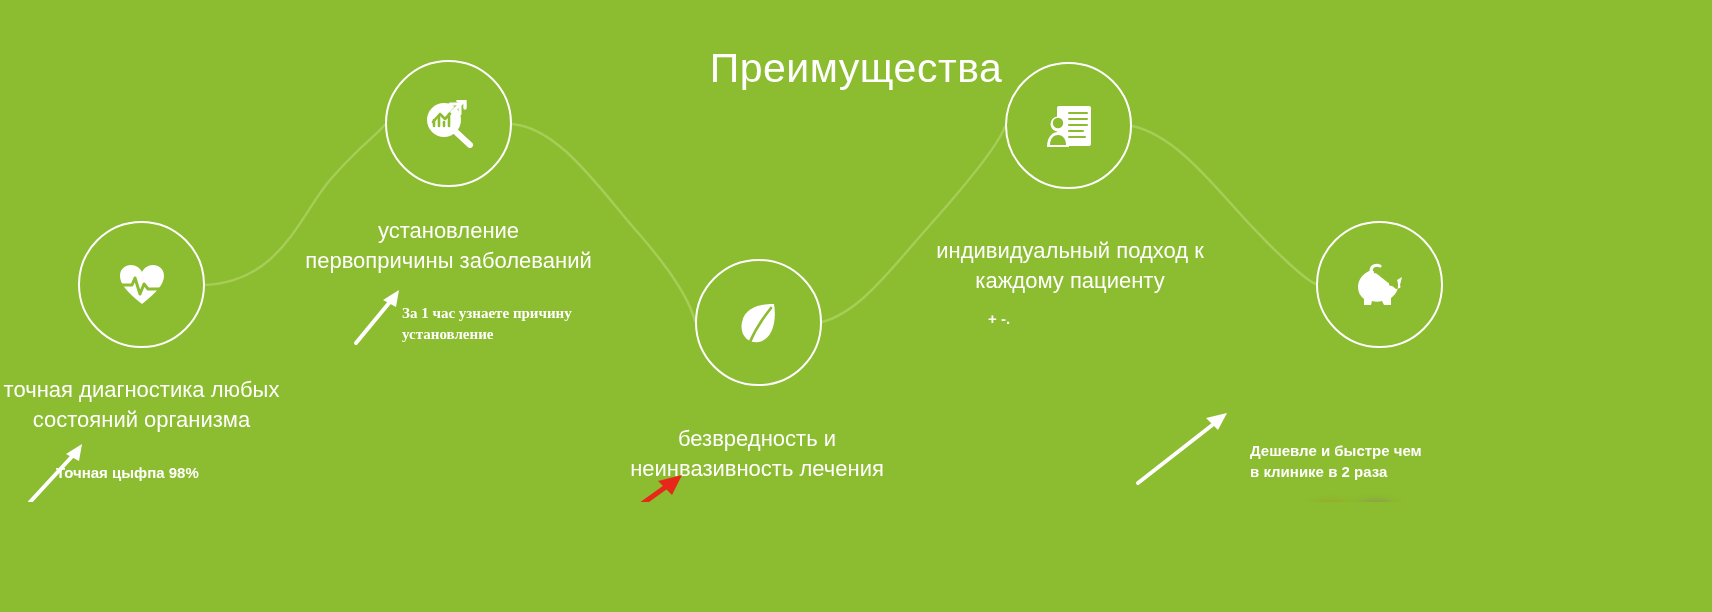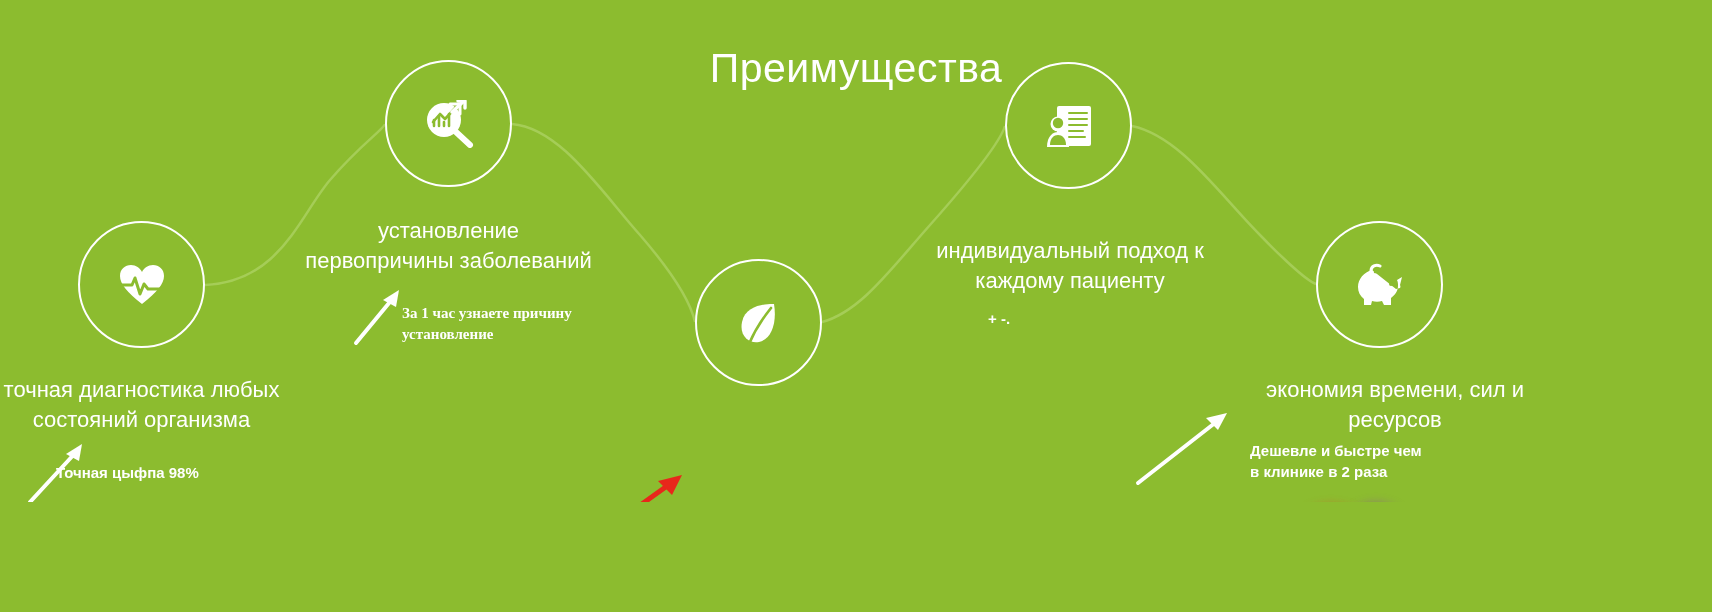--- a/index.html
+++ b/index.html
@@ -117,20 +117,22 @@
 
   <div class="node-circle" style="left:695px; top:259px; width:127px; height:127px;">
     <span>
       <svg width="42" height="46" viewBox="0 0 42 46">
         <path d="M36 4 C 36 4 8 2 4 22 C 1 37 12 44 21 42 C 34 39 39 22 36 4 Z" fill="#ffffff"></path>
         <path d="M33 8 C 25 18 17 30 11 44" fill="none" stroke="#8cbc2f" stroke-width="2.6" stroke-linecap="round"></path>
       </svg>
     </span>
   </div>
   <div class="node-label" style="left:598px; top:424px; width:318px;">
+    <div>безвредность и</div>
+    <div>неинвазивность лечения</div>
   </div>
 
   <div class="node-circle" style="left:1005px; top:62px; width:127px; height:127px;">
     <span>
       <svg width="48" height="46" viewBox="0 0 48 46">
         <rect x="12" y="3" width="34" height="40" rx="2" fill="#ffffff"></rect>
         <path d="M24 10 H42 M24 16 H42 M24 22 H42 M24 28 H38 M24 34 H40" stroke="#8cbc2f" stroke-width="2" stroke-linecap="round"></path>
         <circle cx="13" cy="21" r="7.5" fill="#ffffff"></circle>
         <path d="M2 44 C 2 33 8 29 13 29 C 18 29 24 33 24 44 Z" fill="#ffffff"></path>
         <circle cx="13" cy="20" r="5.2" fill="#8cbc2f"></circle>
@@ -146,24 +148,20 @@
   <div class="node-circle" style="left:1316px; top:221px; width:127px; height:127px;">
     <span>
       <svg width="50" height="44" viewBox="0 0 50 44">
         <path d="M17 7 C 9 9 3 16 3 24 C 3 29 5 33 9 36 L9 42 H16 L17 38 C 20 39 24 39 27 38 L29 42 H36 L36 35
                  C 40 32 43 28 43 23 C 43 21 43 19 42 17 L47 14 L45 22 C 45 22 46 24 45 25 L41 26" fill="#ffffff"></path>
         <path d="M16 8 C 16 3 21 1 25 3" fill="none" stroke="#ffffff" stroke-width="3" stroke-linecap="round"></path>
         <circle cx="36" cy="21" r="2" fill="#8cbc2f"></circle>
         <path d="M20 9 H28" stroke="#8cbc2f" stroke-width="2.4" stroke-linecap="round"></path>
       </svg>
     </span>
-  </div>
-  <div class="node-label" style="left:1230px; top:375px; width:330px;">
-    <div>экономия времени, сил и</div>
-    <div>ресурсов</div>
   </div>
 
   <svg class="arrow-svg" style="left:22px; top:440px; width:70px; height:66px;" viewBox="0 0 70 66">
     <path d="M8 62 L56 10" stroke="#ffffff" stroke-width="4" stroke-linecap="round"></path>
     <path d="M60 4 L44 14 L57 21 Z" fill="#ffffff"></path>
   </svg>
   <div class="note-text" style="left:56px; top:462px; width:220px;">Точная цыфпа 98%</div>
 
   <svg class="arrow-svg" style="left:350px; top:285px; width:60px; height:62px;" viewBox="0 0 60 62">
     <path d="M6 58 L44 12" stroke="#ffffff" stroke-width="4" stroke-linecap="round"></path>

